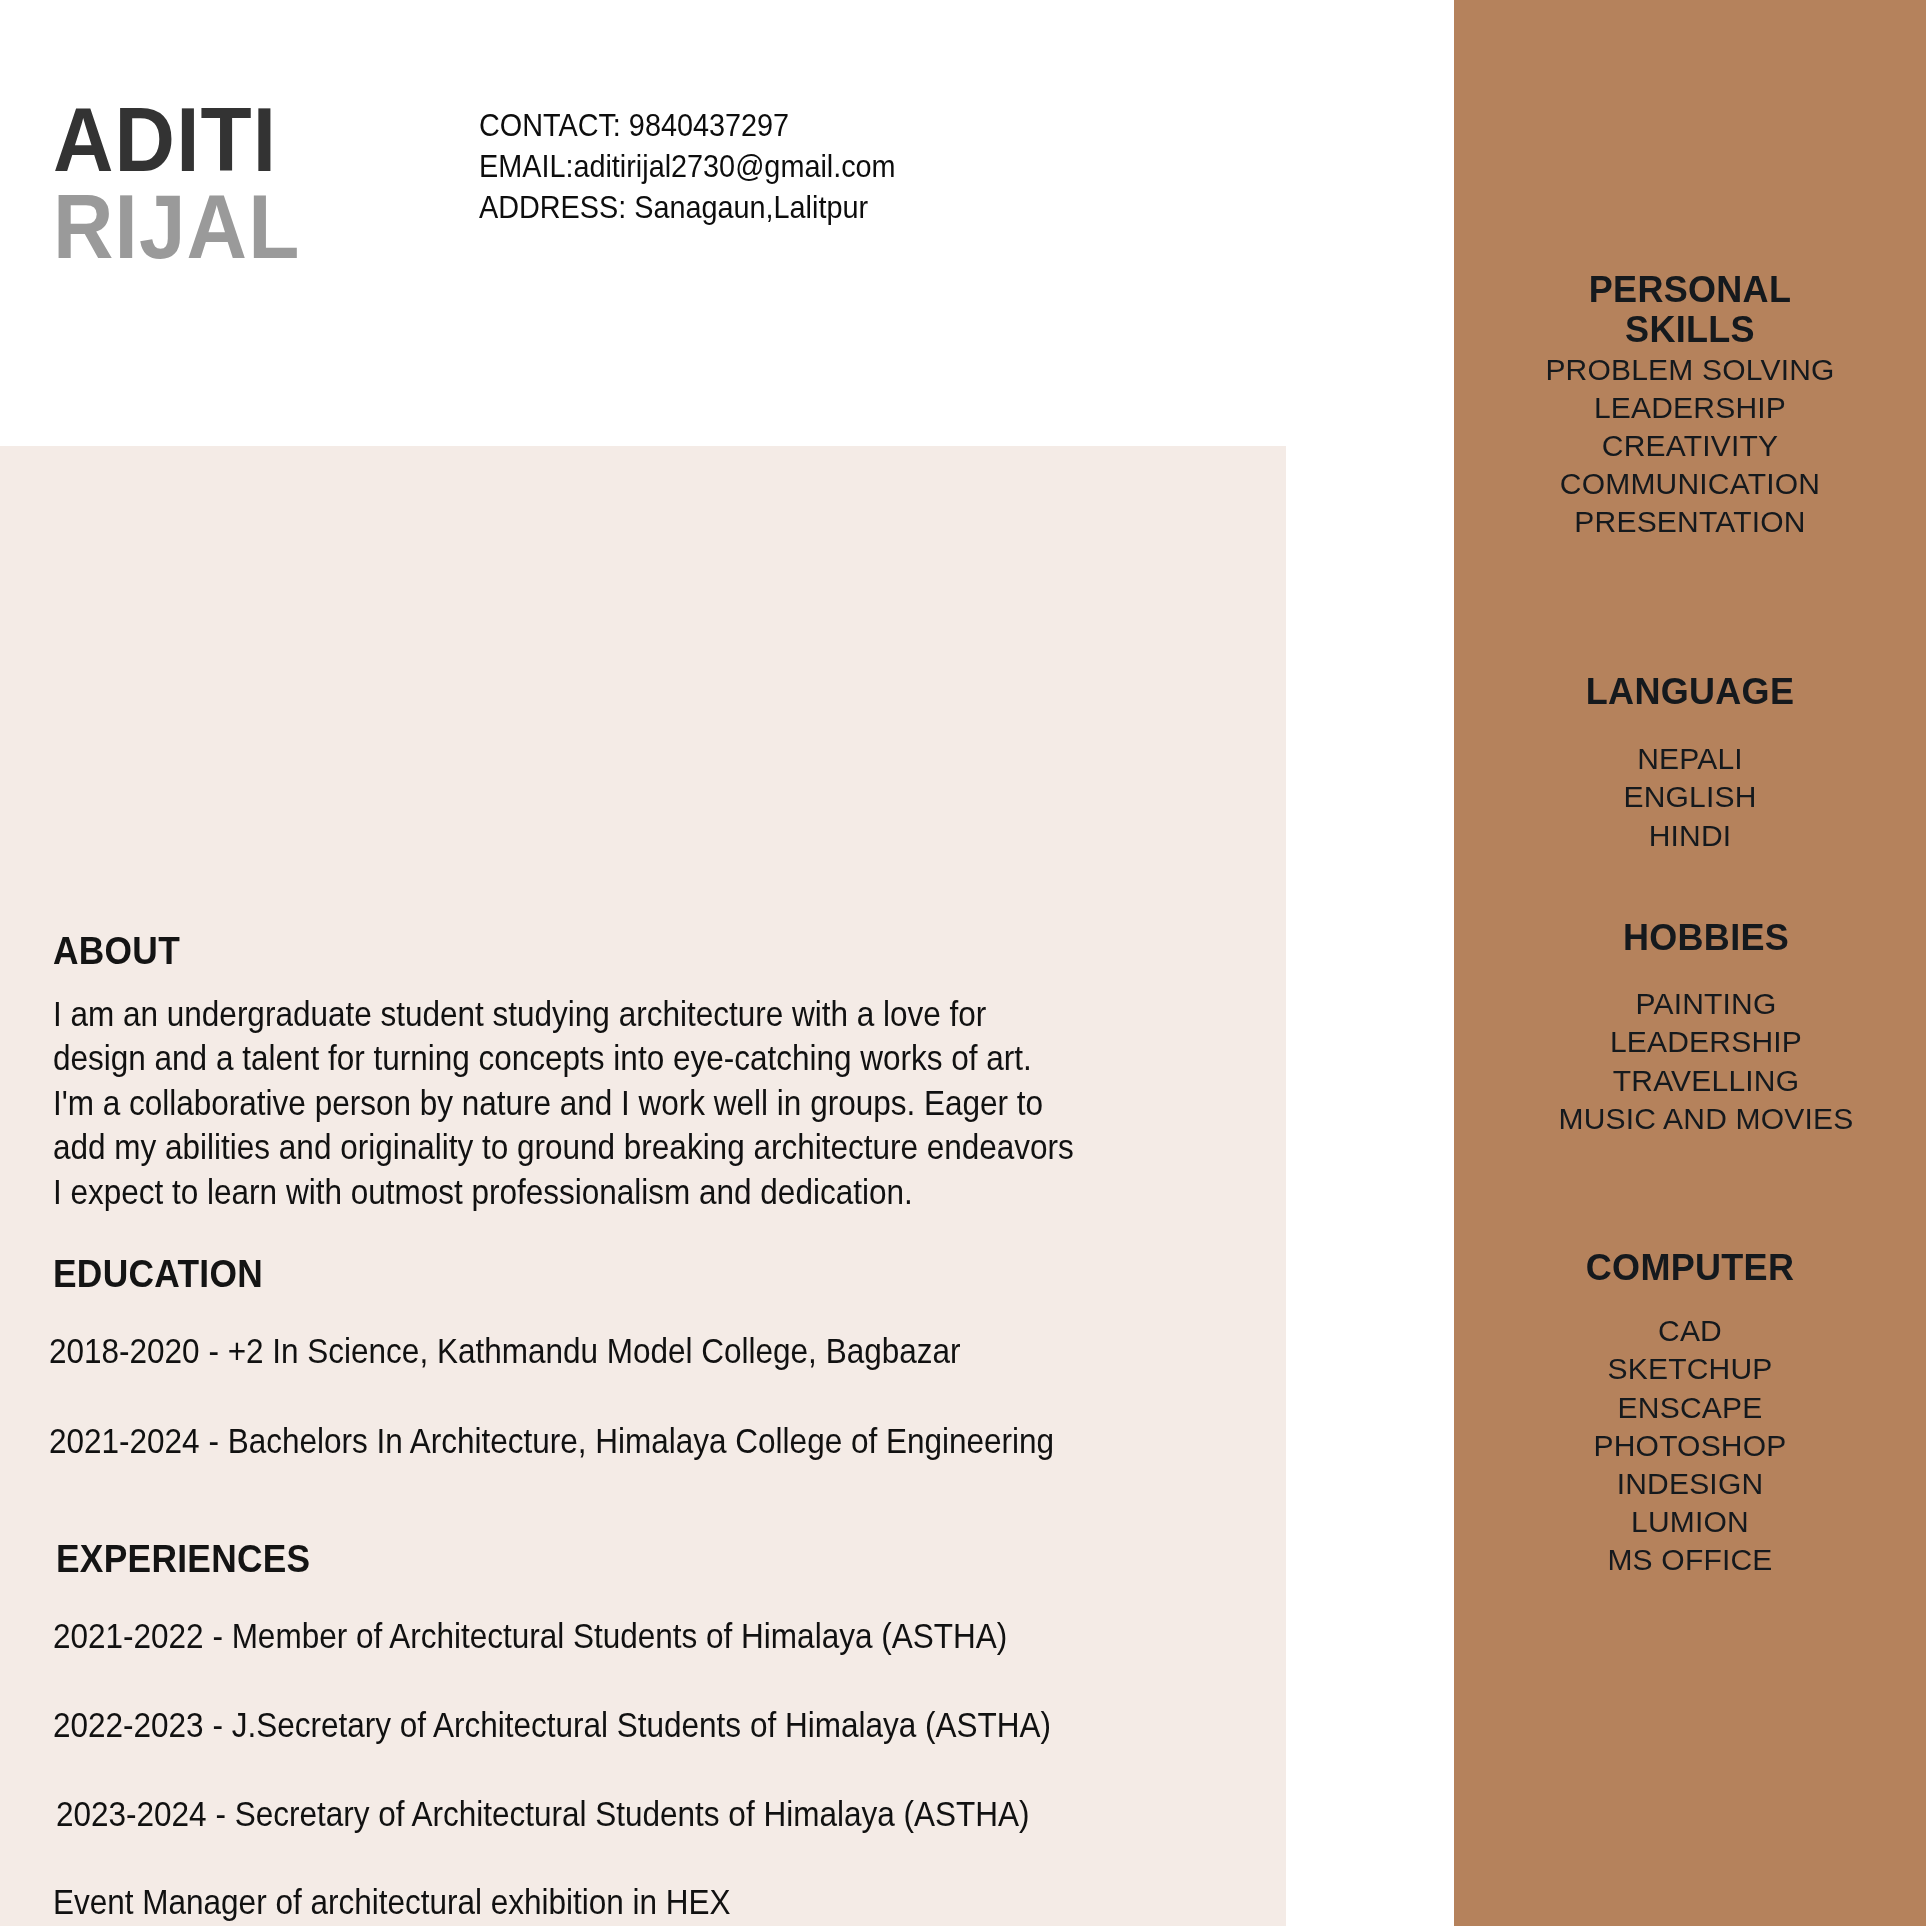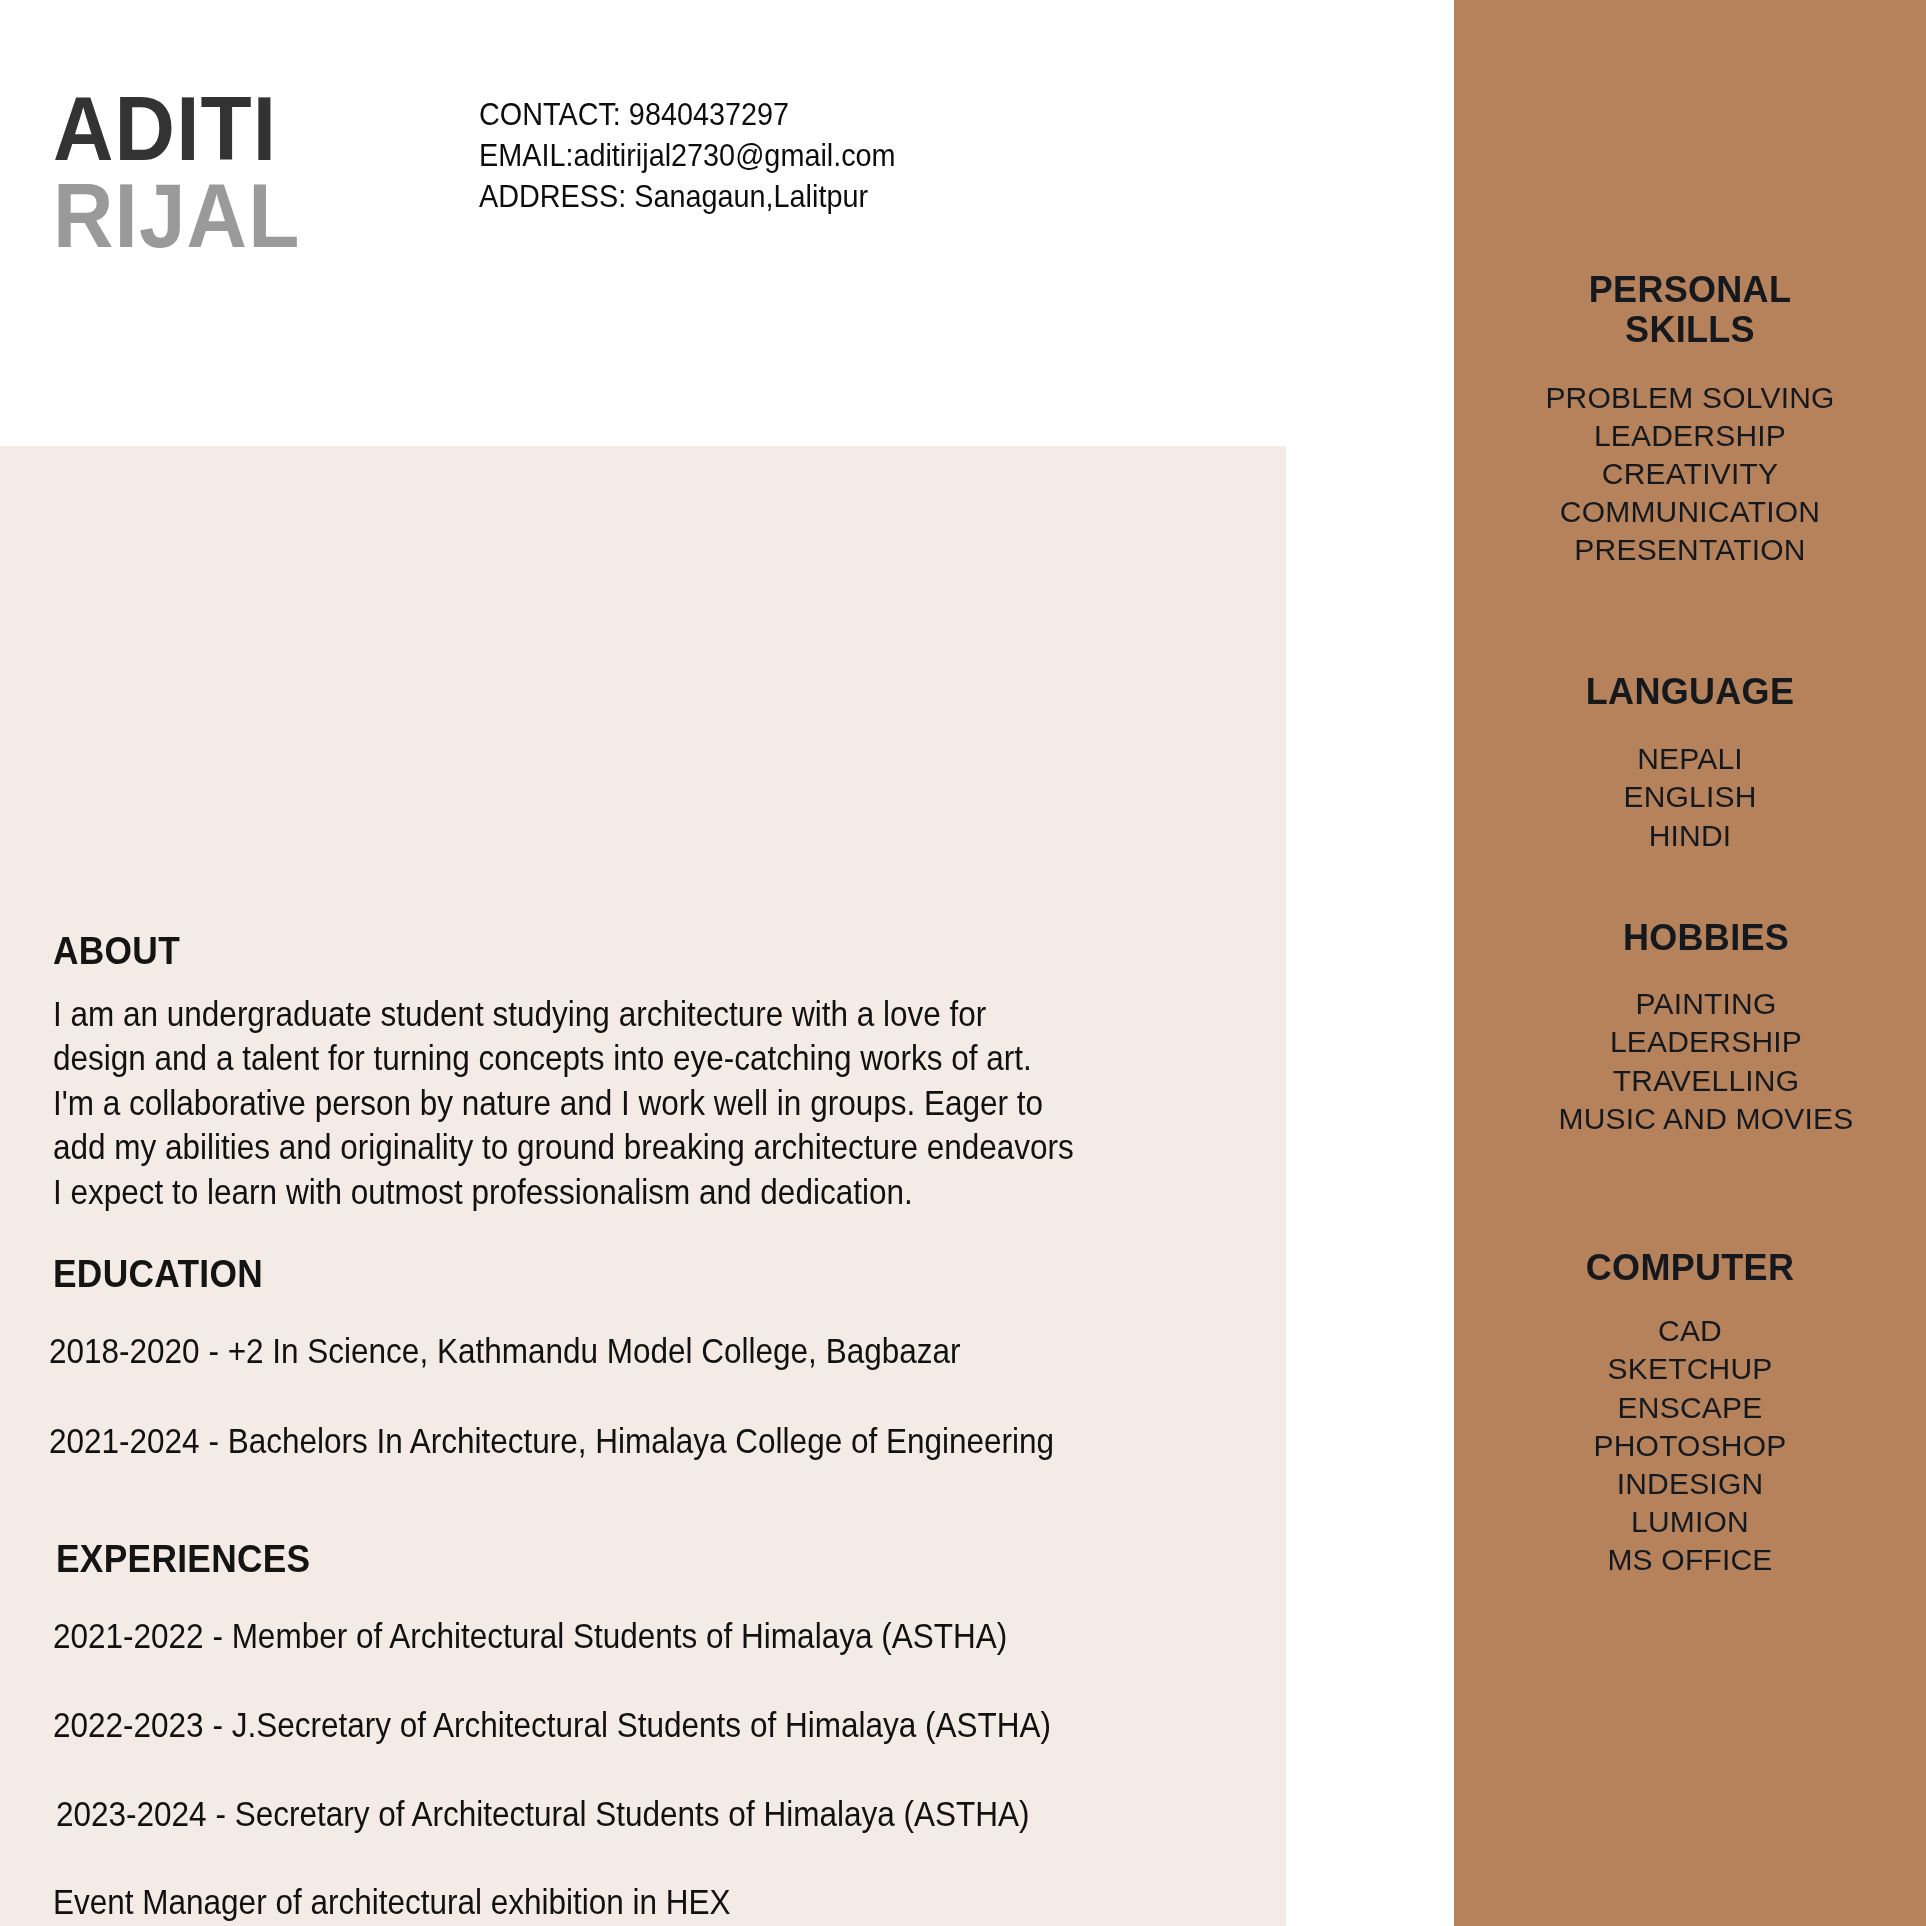--- a/index.html
+++ b/index.html
@@ -36,21 +36,21 @@
     top: 0;
     width: 472px;
     height: 1926px;
     background: #b5825c;
   }
 
   
   .header {
     position: absolute;
     left: 0;
-    top: 0;
+    top: 11px;
     width: 1454px;
     height: 515px;
     padding-left: 40px;
   }
   .name-block {
     position: absolute;
     left: 53px;
     top: 85px;
     line-height: 0.96;
   }
@@ -193,21 +193,21 @@
 
   </div>
 
   <div class="side-col">
 
     <div class="side-block" style="top:270px;">
       <div class="side-title">
         <div>PERSONAL</div>
         <div>SKILLS</div>
       </div>
-      <div class="side-list" style="margin-top:28px;">
+      <div class="side-list" style="">
         <span>PROBLEM SOLVING</span>
         <span>LEADERSHIP</span>
         <span>CREATIVITY</span>
         <span>COMMUNICATION</span>
         <span>PRESENTATION</span>
       </div>
     </div>
 
     <div class="side-block" style="top:672px;">
       <div class="side-title">LANGUAGE</div>

